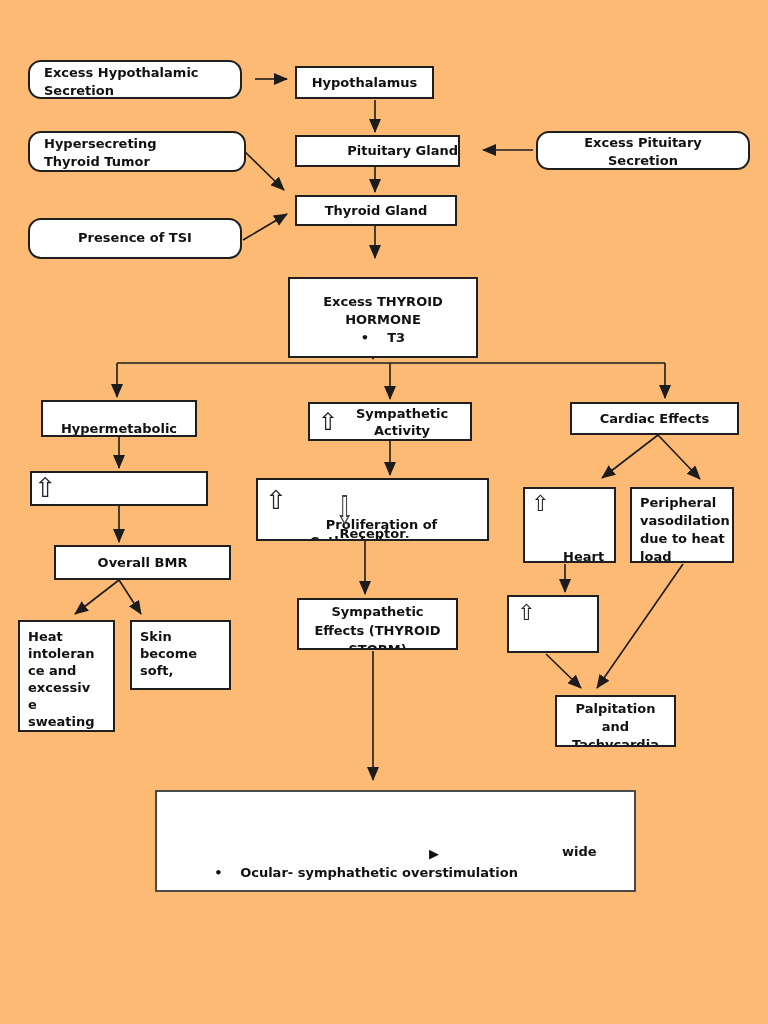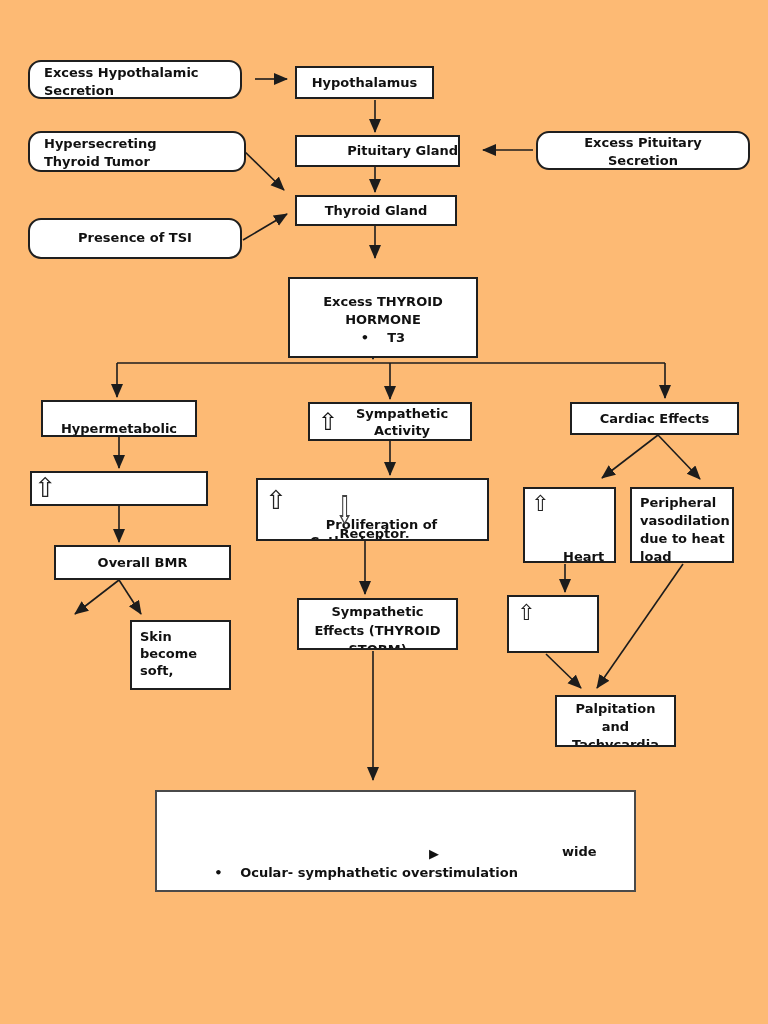--- a/index.html
+++ b/index.html
@@ -126,20 +126,26 @@
 
   <div class="box n-cardfx">Cardiac Effects</div>
 
   <div class="box n-gmr">
     <span class="icon-up">⇧</span>
     
   </div>
 
   <div class="box n-bmr">Overall BMR</div>
 
+  <div class="box leftal n-heat">Heat
+intoleran
+ce and
+excessiv
+e
+sweating</div>
 
   <div class="box leftal n-skin">Skin
 become
 soft,</div>
 
   <div class="box n-prolif">
     <span class="icon-up">⇧</span>
     <span>Proliferation of
 Cathecholamines</span>
     <span class="dn">⇩</span>

